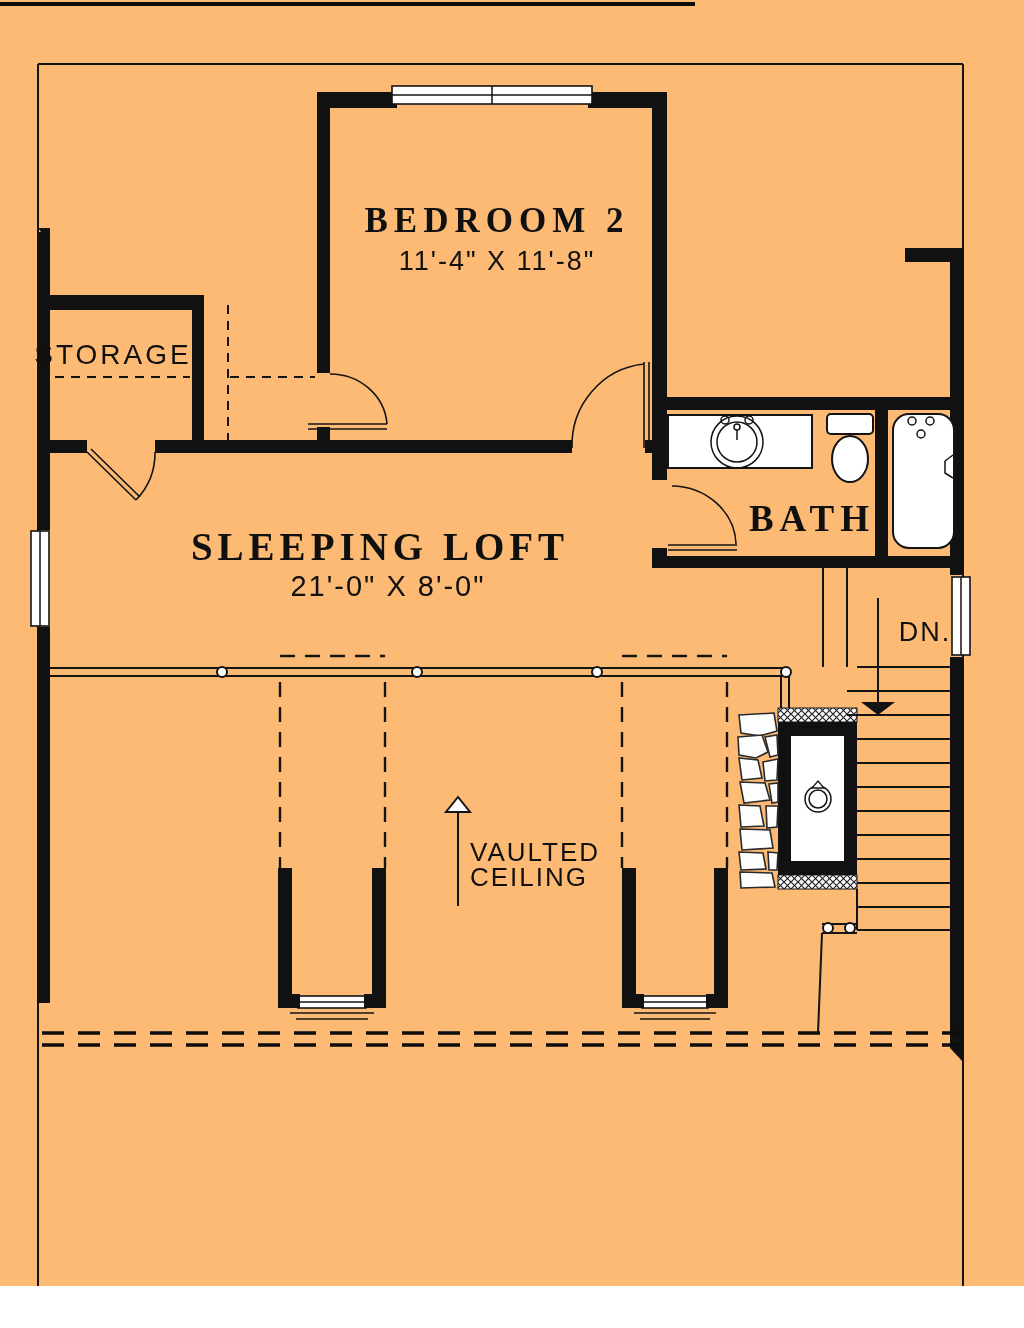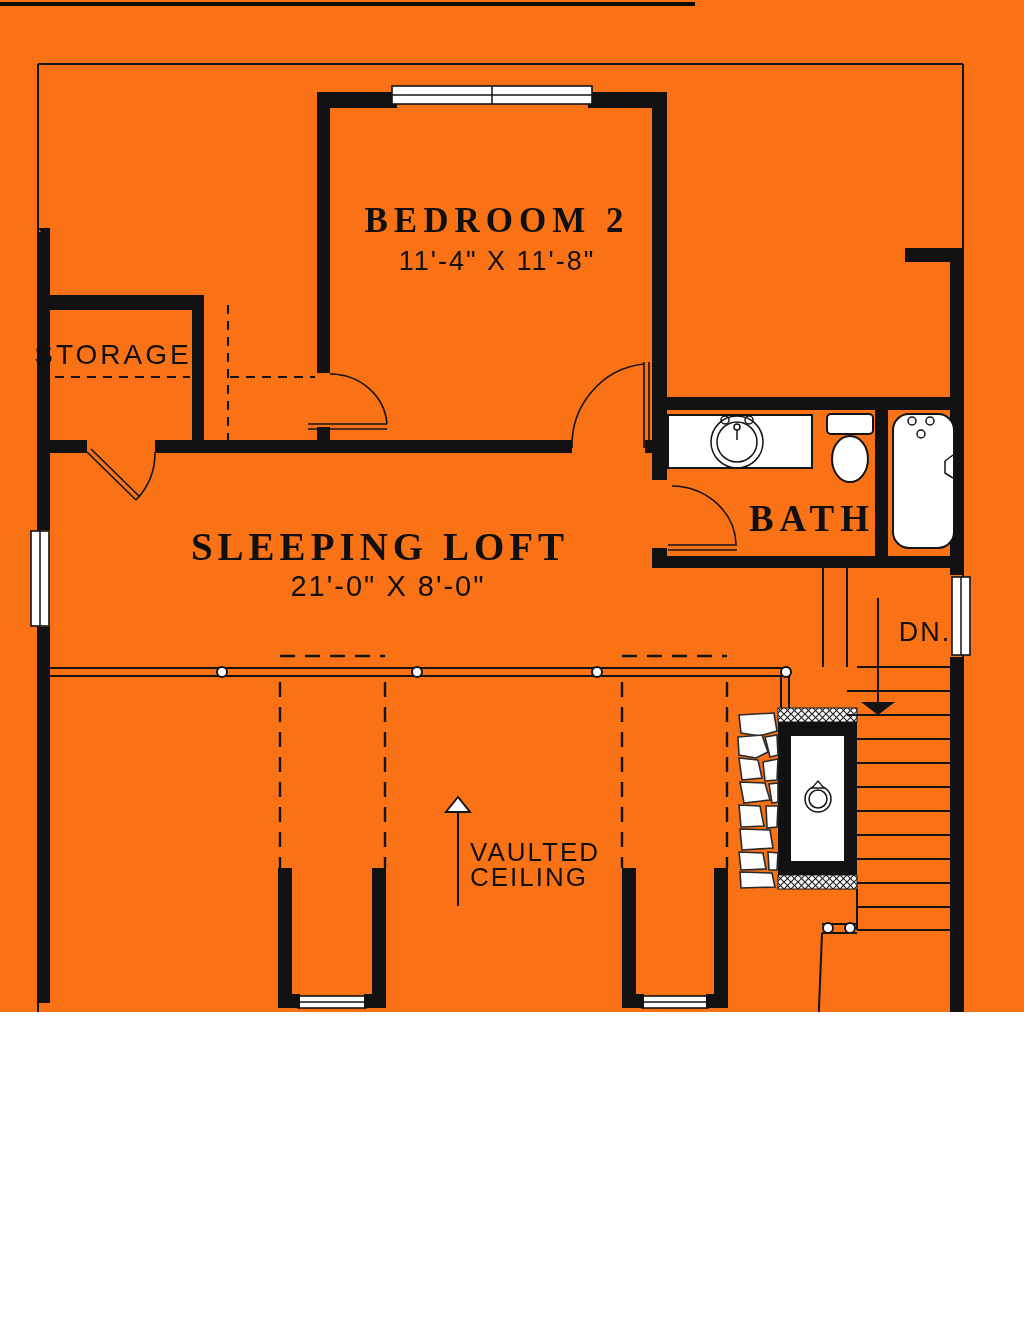--- a/index.html
+++ b/index.html
@@ -1,16 +1,16 @@
 <!DOCTYPE html>
 <html><head>
 <meta charset="utf-8">
 <style>
   html,body{margin:0;padding:0;background:#ffffff;}
-  .page{position:relative;width:1024px;height:1012px;background:#f97316;overflow:hidden;
+  .page{position:relative;width:1024px;height:1286px;background:#fdba74;overflow:hidden;
         font-family:"Liberation Sans",sans-serif;}
   svg{position:absolute;left:0;top:0;}
   .wall{fill:#111;stroke:none;}
   .thin{stroke:#141414;stroke-width:2;fill:none;}
   .thin15{stroke:#141414;stroke-width:1.5;fill:none;}
   .leaf{stroke:#141414;stroke-width:1.6;fill:none;}
   .winbox{stroke:#141414;stroke-width:1.6;fill:#ffffff;}
   .fixture{stroke:#141414;stroke-width:2;fill:#ffffff;}
   .stone{stroke:#2a2a2a;stroke-width:1.6;fill:#fdfdfd;}
   .dash-small{stroke:#141414;stroke-width:2;fill:none;stroke-dasharray:9 7;}

